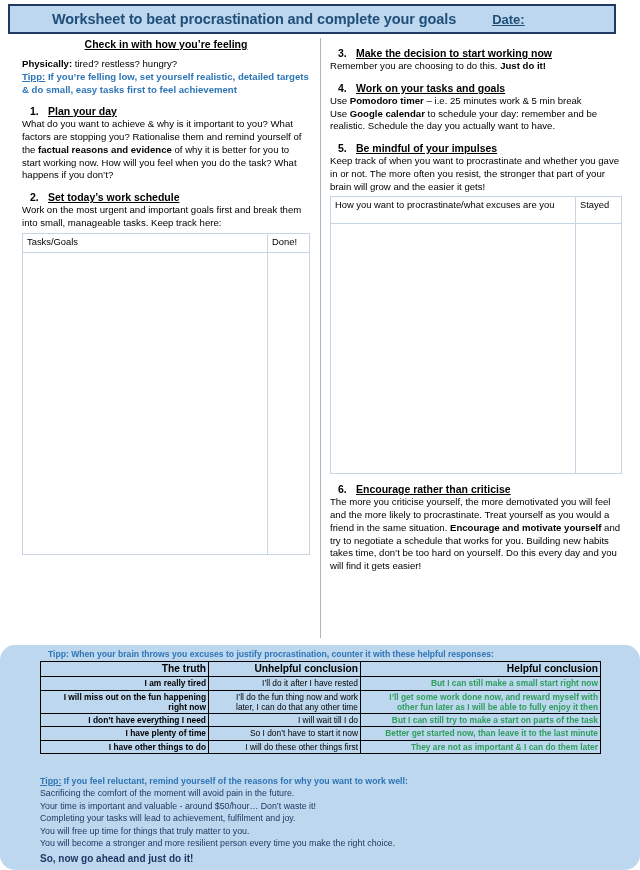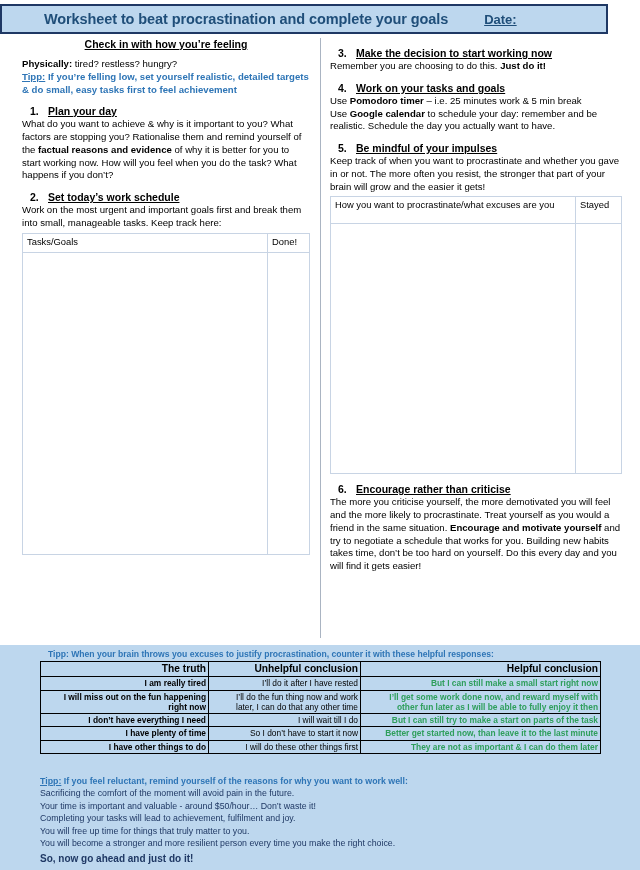--- a/index.html
+++ b/index.html
@@ -17,21 +17,21 @@
   .page {
     position: relative;
     width: 640px;
     height: 870px;
     background: #ffffff;
   }
 
   
   .header-bar {
     position: absolute;
-    left: 0;
+    left: 8px;
     top: 4px;
     width: 608px;
     height: 30px;
     background: #bdd7ee;
     border: 2px solid #1f3864;
     box-sizing: border-box;
     display: flex;
     align-items: center;
   }
   .header-title {
@@ -140,20 +140,21 @@
   }
 
   
   .blue-panel {
     position: absolute;
     left: 0px;
     top: 645px;
     width: 640px;
     height: 225px;
     background: #bdd7ee;
+    border-radius: 15px;
   }
   .panel-tipp {
     position: absolute;
     left: 48px;
     top: 4px;
     font-size: 8.6px;
     font-weight: bold;
     color: #2e75b6;
     white-space: nowrap;
   }

